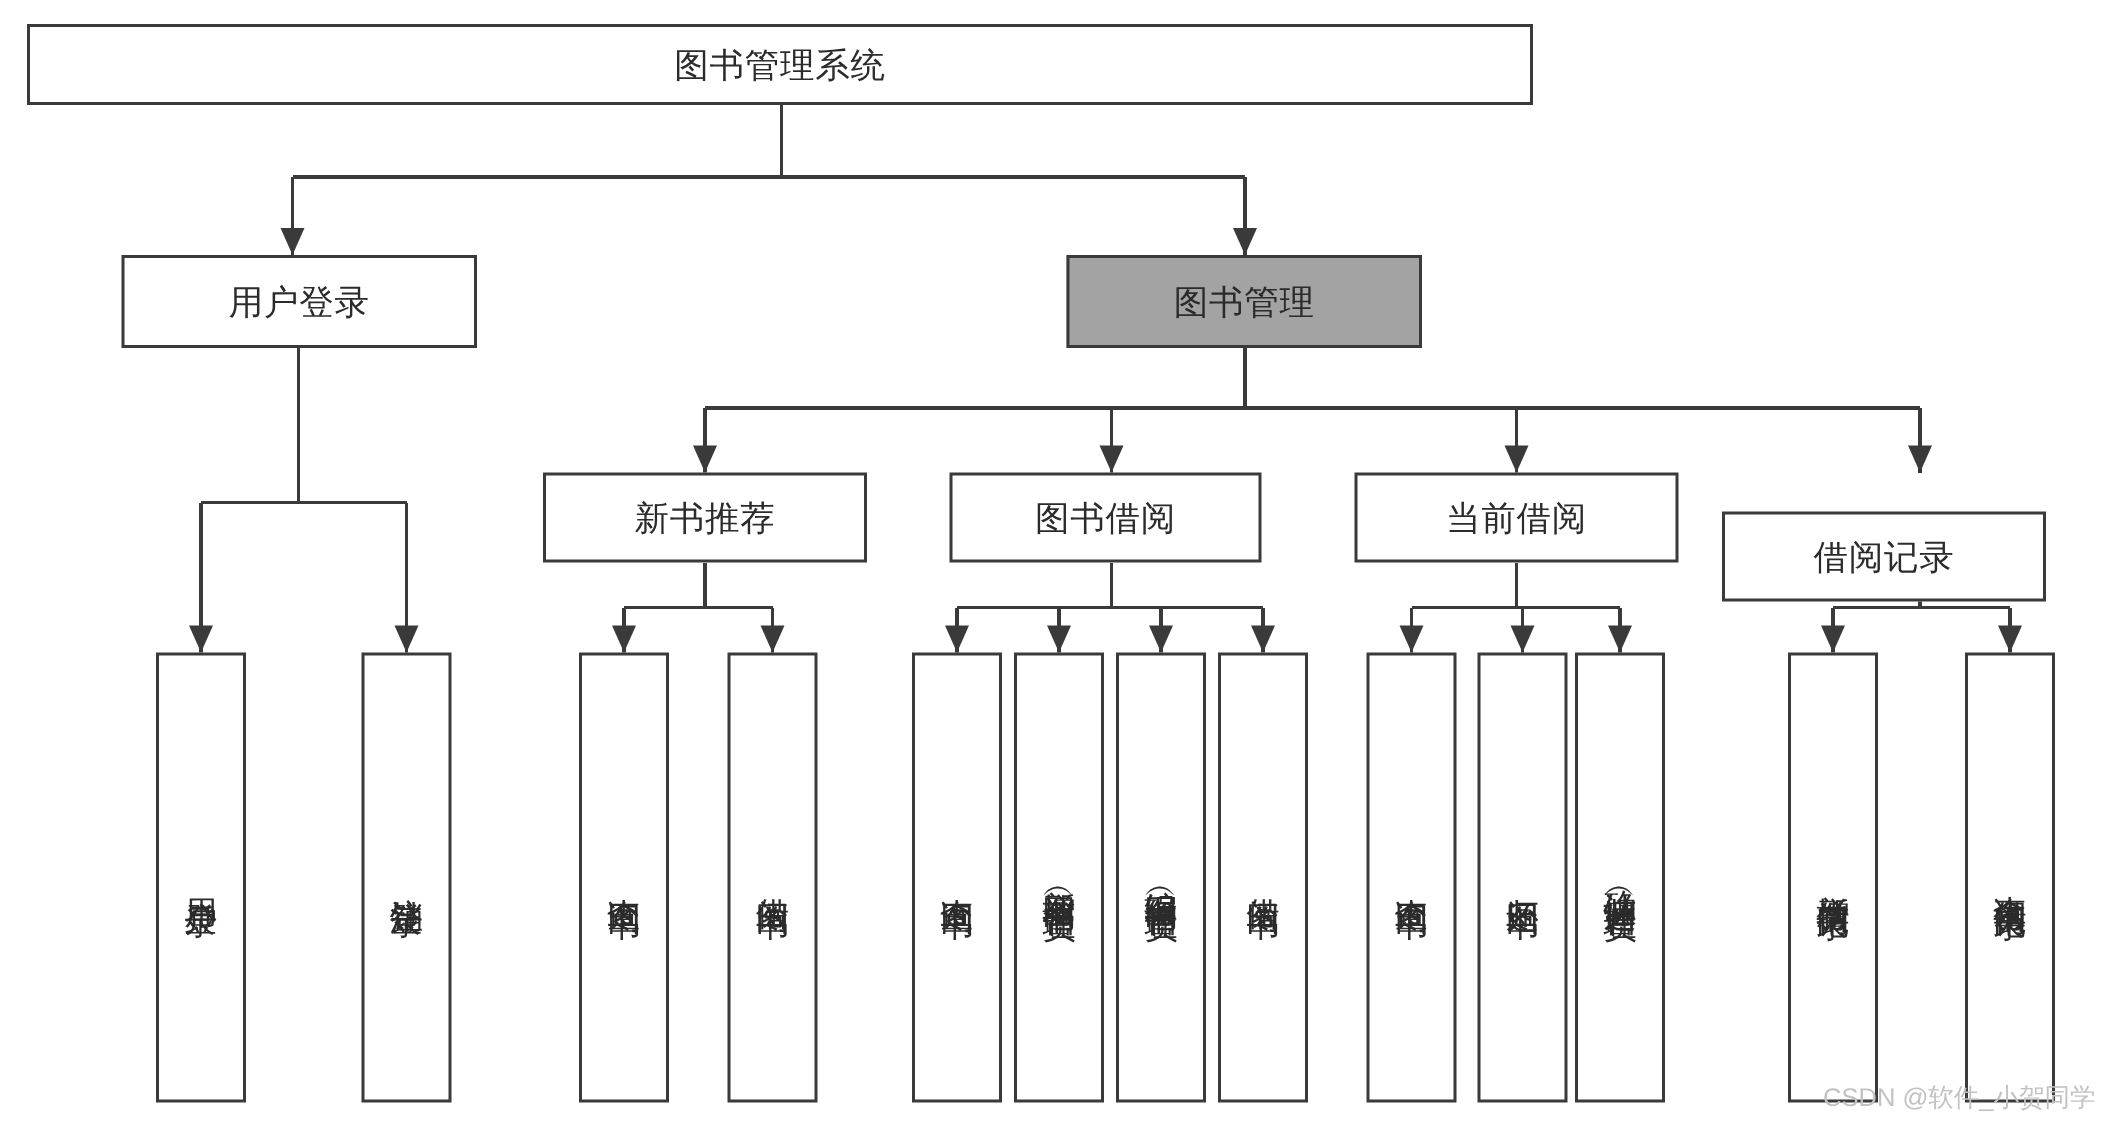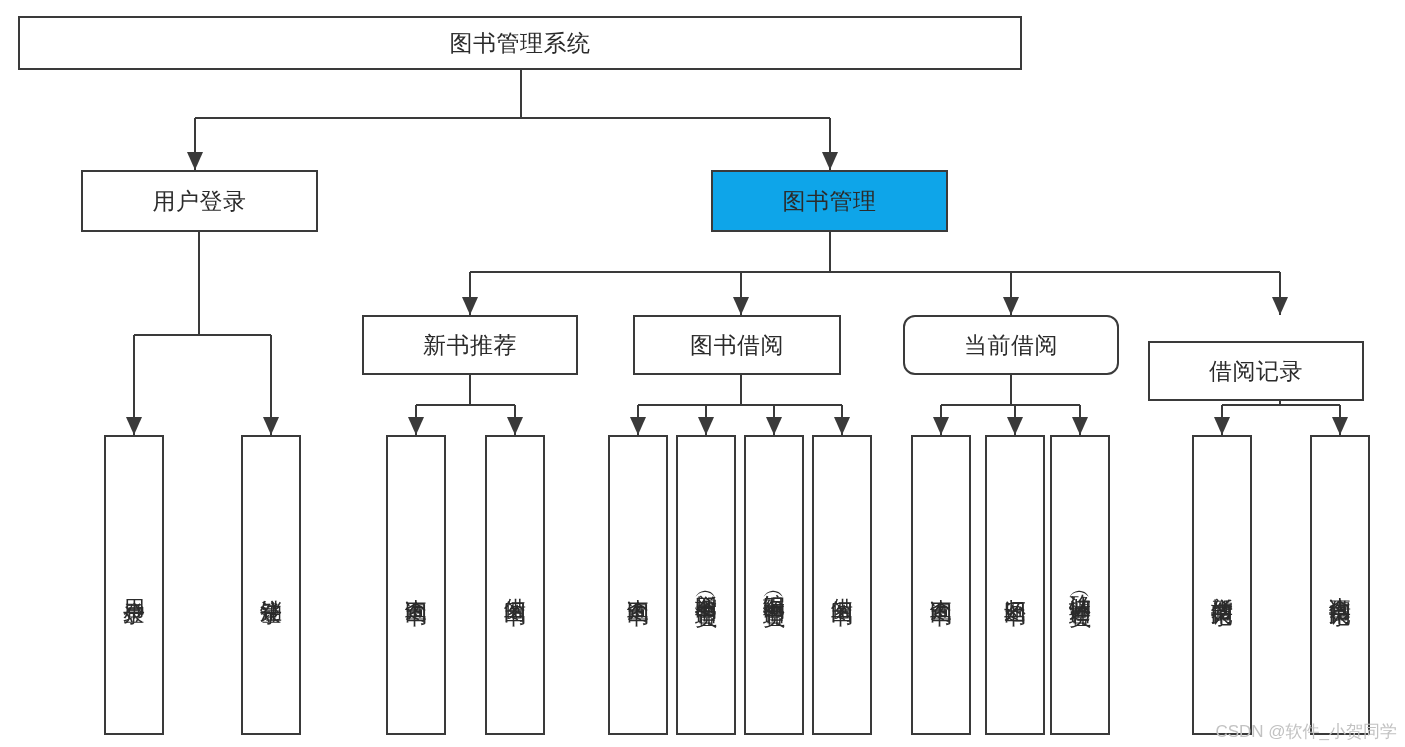--- a/index.html
+++ b/index.html
@@ -134,30 +134,30 @@
       <line x1="1340" y1="405" x2="1340" y2="435" stroke="#3a3a3a" stroke-width="2.5" shape-rendering="crispEdges"></line>
       <polygon points="1332,417 1348,417 1340,435" fill="#3a3a3a"></polygon>
     </svg>
   <div id="nodes-layer">
       <div class="node-box" style="left: 18px; top: 16px; width: 1004px; height: 54px; border-color: rgb(58, 58, 58); background: rgb(255, 255, 255);">
         <span class="node-label-h" style="color: rgb(43, 43, 43);">图书管理系统</span>
       </div>
       <div class="node-box" style="left: 81px; top: 170px; width: 237px; height: 62px; border-color: rgb(58, 58, 58); background: rgb(255, 255, 255);">
         <span class="node-label-h" style="color: rgb(43, 43, 43);">用户登录</span>
       </div>
-      <div class="node-box" style="left: 711px; top: 170px; width: 237px; height: 62px; border-color: rgb(58, 58, 58); background: #0ea5e9;">
+      <div class="node-box" style="left: 711px; top: 170px; width: 237px; height: 62px; border-color: rgb(58, 58, 58); background: #a3a3a3;">
         <span class="node-label-h" style="color: rgb(43, 43, 43);">图书管理</span>
       </div>
       <div class="node-box" style="left: 362px; top: 315px; width: 216px; height: 60px; border-color: rgb(58, 58, 58); background: rgb(255, 255, 255);">
         <span class="node-label-h" style="color: rgb(43, 43, 43); border-radius: 27px;">新书推荐</span>
       </div>
       <div class="node-box" style="left: 633px; top: 315px; width: 208px; height: 60px; border-color: rgb(58, 58, 58); background: rgb(255, 255, 255);">
         <span class="node-label-h" style="color: rgb(43, 43, 43);">图书借阅</span>
       </div>
-      <div class="node-box" style="left: 903px; top: 315px; width: 216px; height: 60px; border-color: rgb(58, 58, 58); background: rgb(255, 255, 255); border-radius: 12px;">
+      <div class="node-box" style="left: 903px; top: 315px; width: 216px; height: 60px; border-color: rgb(58, 58, 58); background: rgb(255, 255, 255);">
         <span class="node-label-h" style="color: rgb(43, 43, 43);">当前借阅</span>
       </div>
       <div class="node-box" style="left: 1148px; top: 315px; width: 216px; height: 60px; border-color: rgb(58, 58, 58); background: rgb(255, 255, 255); margin-top: 26px;">
         <span class="node-label-h" style="color: rgb(43, 43, 43);">借阅记录</span>
       </div>
       <div class="node-box" style="left: 104px; top: 435px; width: 60px; height: 300px; border-color: rgb(58, 58, 58); background: rgb(255, 255, 255);">
         <span class="node-label-v" style="color: rgb(43, 43, 43);">用户登录</span>
       </div>
       <div class="node-box" style="left: 241px; top: 435px; width: 60px; height: 300px; border-color: rgb(58, 58, 58); background: rgb(255, 255, 255);">
         <span class="node-label-v" style="color: rgb(43, 43, 43);">注销登录</span>

